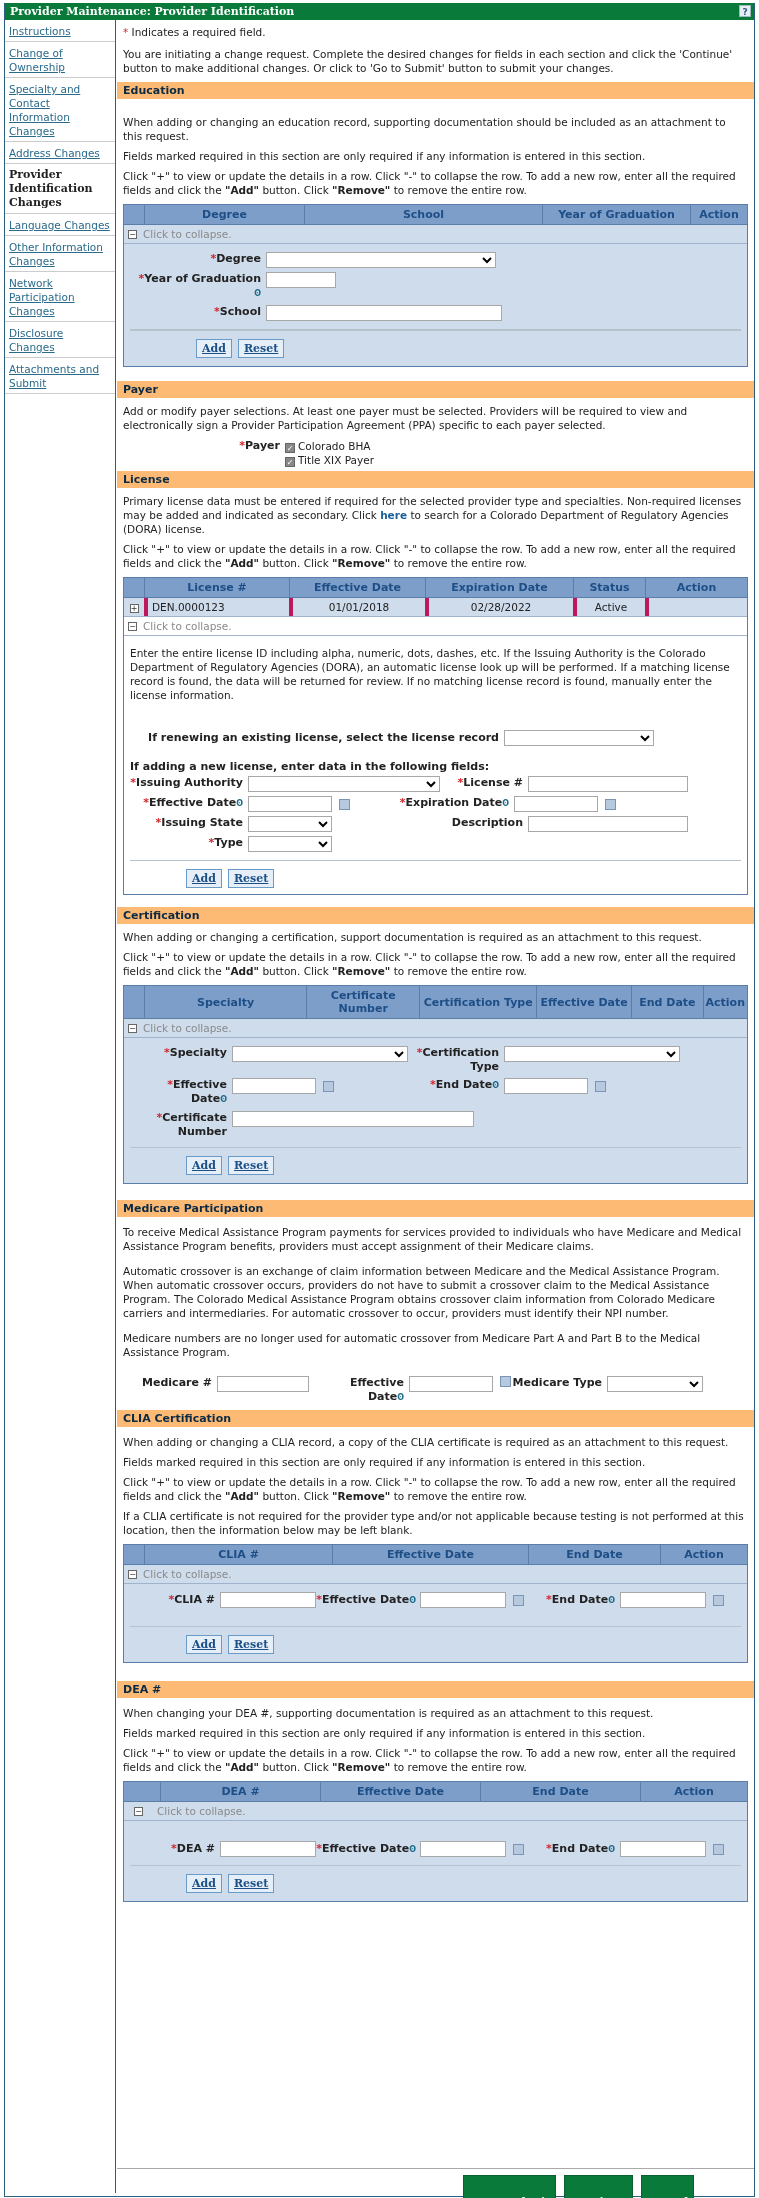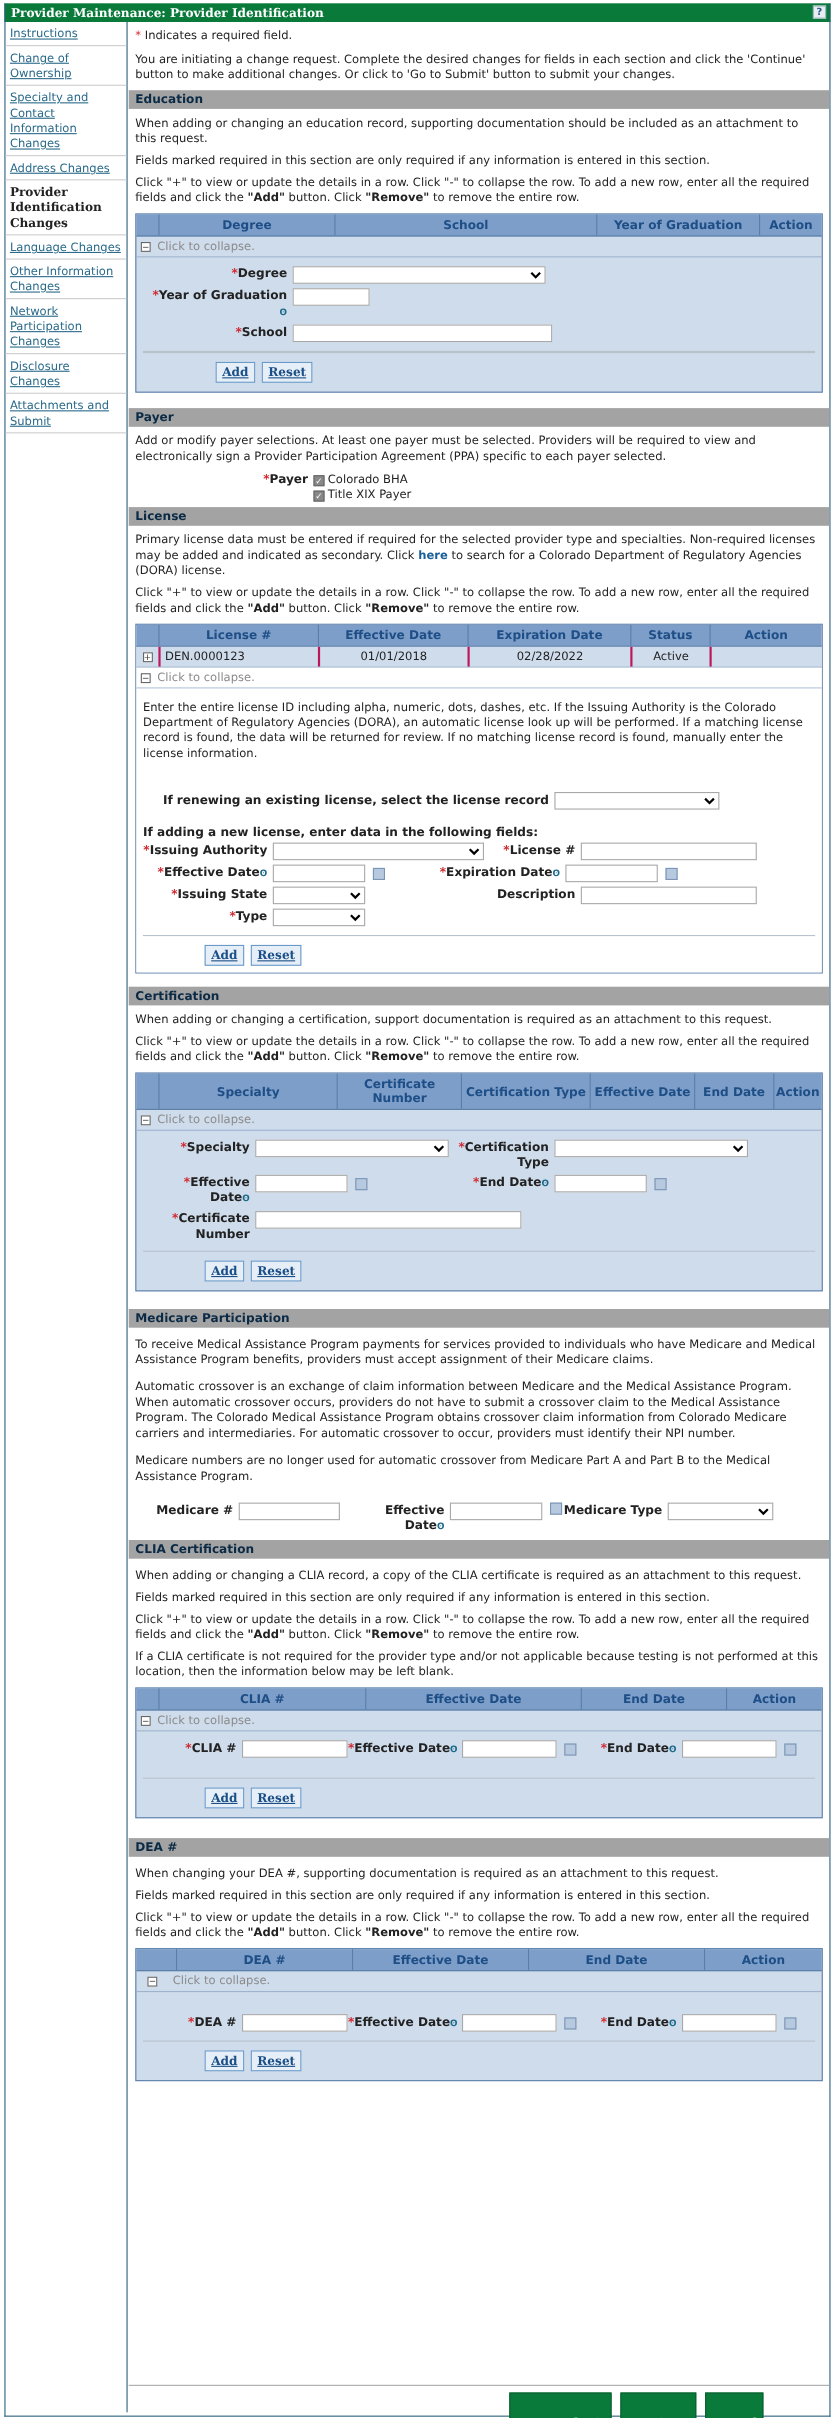--- a/index.html
+++ b/index.html
@@ -6,38 +6,38 @@
 body{width:759px;height:2198px;background:#fff;font-family:"DejaVu Sans","Liberation Sans",sans-serif;font-size:11px;color:#222;overflow:hidden}
 .frame{position:absolute;left:4px;top:3px;width:751px;height:2194px;border:1px solid #2c5f7c;border-top:none}
 .titlebar{position:absolute;left:4px;top:3px;width:751px;height:17px;background:#0a7a3a;color:#fff;font-weight:bold;font-size:11px;line-height:17px;padding-left:6px;font-family:"DejaVu Serif","Liberation Serif",serif}
 .help{position:absolute;right:4px;top:2px;width:12px;height:12px;background:#e8edf3;color:#2a5f8a;font-size:9px;line-height:12px;text-align:center;border:1px solid #9bb;font-family:"DejaVu Sans",sans-serif}
 .sidebar{position:absolute;left:5px;top:20px;width:111px;height:2173px;border-right:1px solid #2c5f7c}
 .sb-item{display:block;padding:4px 4px 3px 4px;border-bottom:1px solid #ccc;color:#2a6a8a;text-decoration:underline;font-size:10.5px;line-height:14px}
 .sb-item.active{color:#222;font-weight:bold;text-decoration:none;font-family:"DejaVu Serif",serif;font-size:11px}
 .main{position:absolute;left:117px;top:20px;width:637px}
 .p{padding:3px 6px;line-height:14px;font-size:10.5px}
 .req{color:#d0262d}
-.sec-h{background:#a3a3a3;color:#0b2a45;font-weight:bold;font-size:11px;height:17px;line-height:17px;padding-left:6px;margin-top:4px}
+.sec-h{background:#fdba74;color:#0b2a45;font-weight:bold;font-size:11px;height:17px;line-height:17px;padding-left:6px;margin-top:4px}
 .grid{margin:4px 6px;border:1px solid #5a7ea8;background:#cfdcec}
 .ghead{display:flex;background:#7d9ec9;color:#1e4e86;font-weight:bold;font-size:11px;text-align:center;border-bottom:1px solid #5a7ea8}
 .ghead div{border-left:1px solid #5a7ea8;padding:3px 2px;line-height:13px;display:flex;align-items:center;justify-content:center}
 .ghead div:first-child{border-left:none}
 .collapse{padding:3px 4px;color:#8a8a8a;font-size:10.5px;border-bottom:1px solid #9fb4cc;display:flex;align-items:center;gap:6px}
 .sq{display:inline-block;width:9px;height:9px;border:1px solid #666;background:#fff;font-size:8px;line-height:7px;text-align:center;color:#333}
 .form{padding:8px 6px 8px 6px}
 .frow{display:flex;align-items:flex-start;margin-bottom:4px}
 .lbl{font-weight:bold;text-align:right;font-size:11px;line-height:14px;padding-right:5px}
 input.t,select.s{height:16px;border:1px solid #a8a8a8;background:#fff;font-size:10px}
 .cal{display:inline-block;width:11px;height:11px;background:#b7c9de;border:1px solid #7a95b5;margin-left:7px;margin-top:3px}
 .info{color:#1a6a8a;font-size:8px}
 .hr{border-top:2px solid #b8c2cc;margin:8px 0 8px 0}
 .btn{display:inline-block;border:1px solid #6a9ac8;background:#e6eef7;color:#1a4f88;font-weight:bold;text-decoration:underline;font-size:11px;padding:2px 5px;font-family:"DejaVu Serif",serif;margin-right:6px}
 .gbtn{display:inline-block;background:#0a7a3a;color:#fff;font-weight:bold;font-size:11px;padding:20px 5px;border:1px solid #0a6030;font-family:"DejaVu Serif",serif;margin-left:8px}
 .drow{display:flex;background:#cfdcec;border-bottom:1px solid #9fb4cc;font-size:10.5px}
-.drow div{border-left:2px solid #be185d;padding:3px 4px;text-align:center}
+.drow div{border-left:4px solid #be185d;padding:3px 4px;text-align:center}
 .drow div:first-child{border-left:none}
 .lic-detail{background:#fff;padding:6px}
 a.lnk{color:#1a5f9a;font-weight:bold;}
 .cb{display:inline-block;width:10px;height:10px;background:#888;border:1px solid #666;color:#fff;font-size:8px;line-height:9px;text-align:center;margin-right:3px;vertical-align:-1px}
 .footer{position:absolute;left:117px;top:2168px;width:637px;border-top:1px solid #aaa;height:30px}
 </style>
 </head>
 <body>
 
 <div class="titlebar">
@@ -59,21 +59,21 @@
   <a class="sb-item">Attachments and Submit</a>
 </div>
 
 <div class="main">
   <div class="p" style="padding-top:5px;padding-bottom:4px">
     <span class="req">*</span> <span>Indicates a required field.</span>
   </div>
   <div class="p" style="padding-top:4px">You are initiating a change request. Complete the desired changes for fields in each section and click the 'Continue' button to make additional changes. Or click to 'Go to Submit' button to submit your changes.</div>
 
   <div class="sec-h">Education</div>
-  <div class="p" style="padding-top:6px">When adding or changing an education record, supporting documentation should be included as an attachment to this request.</div>
+  <div class="p" style="padding-top:16px">When adding or changing an education record, supporting documentation should be included as an attachment to this request.</div>
   <div class="p">Fields marked required in this section are only required if any information is entered in this section.</div>
   <div class="p"><span>Click "+" to view or update the details in a row. Click "-" to collapse the row. To add a new row, enter all the required fields and click the </span><b>"Add"</b><span> button. Click </span><b>"Remove"</b><span> to remove the entire row.</span></div>
   <div class="grid">
     <div class="ghead">
       <div style="width:20px"></div>
       <div style="width:160px">Degree</div>
       <div style="width:238px">School</div>
       <div style="width:148px">Year of Graduation</div>
       <div style="flex:1">Action</div>
     </div>

